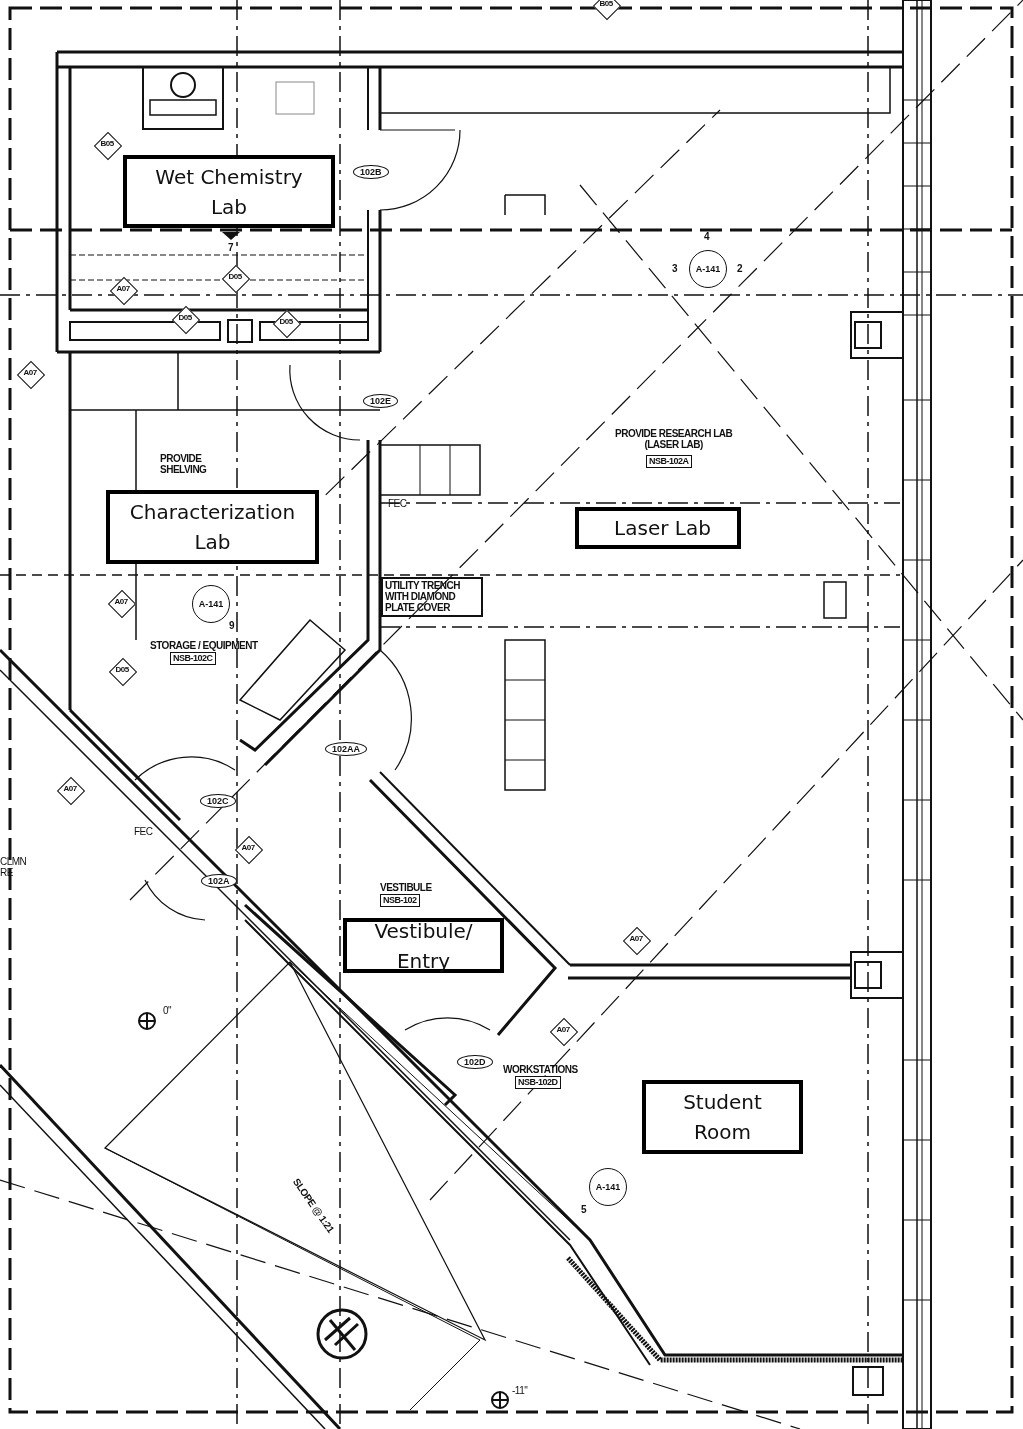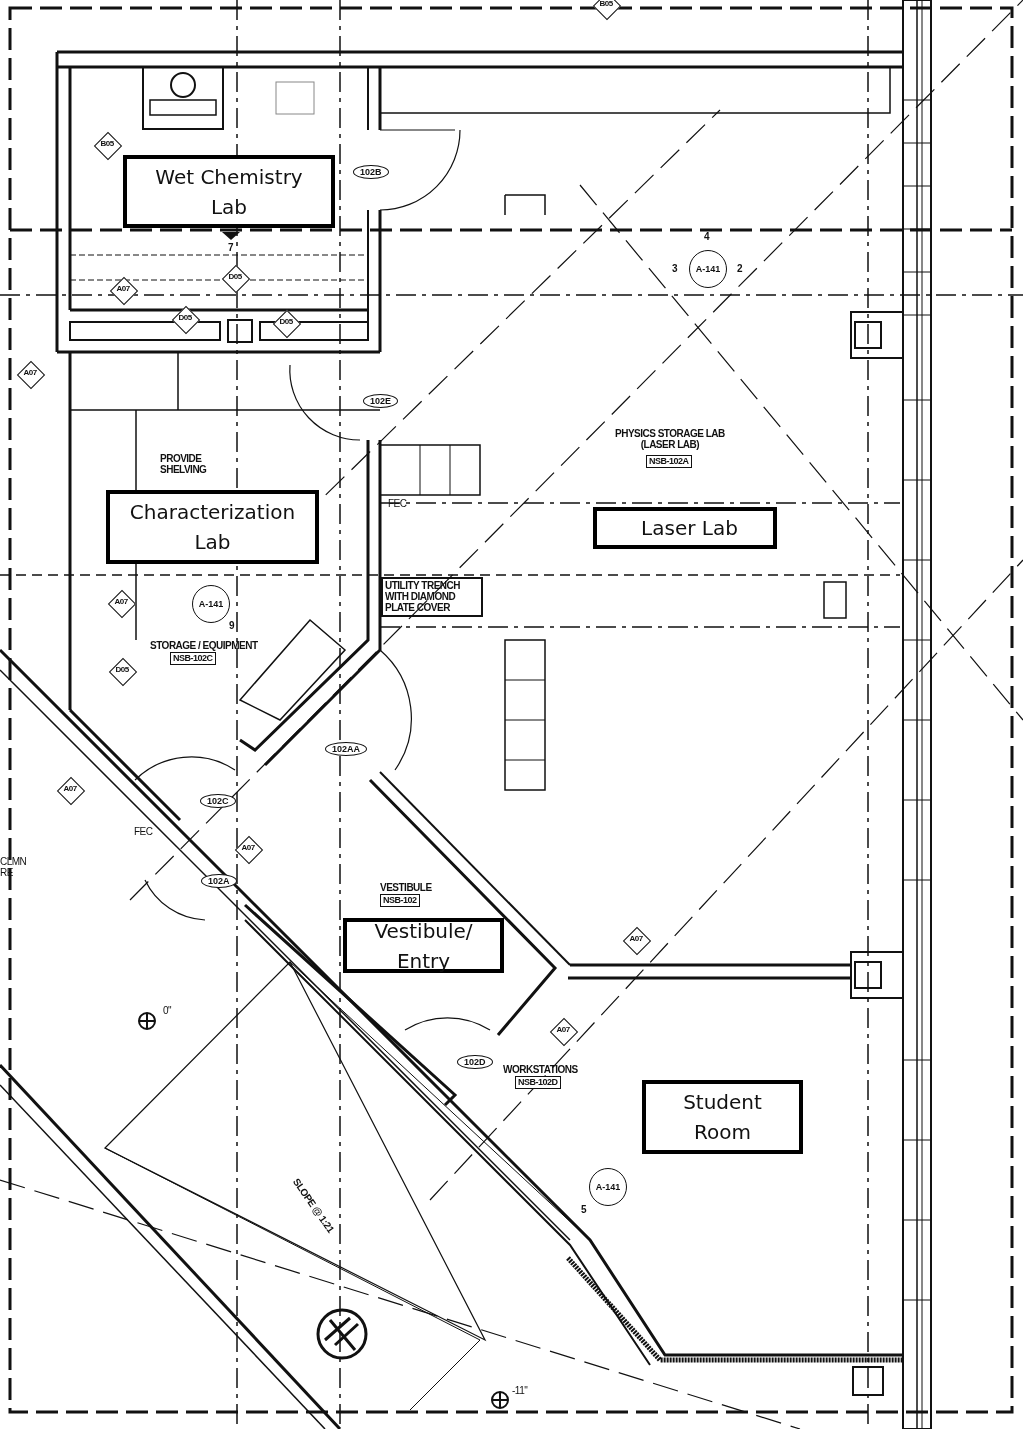--- a/index.html
+++ b/index.html
@@ -140,27 +140,27 @@
     <path d="M492 1400 H508 M500 1392 V1408" stroke-width="2"></path>
 
     <path d="M222 232 L240 232 L231 240 Z" fill="#111" stroke="none"></path>
   </g>
 </svg>
 
 <div class="room-label" style="left:123px;top:155px;width:212px;height:73px;">Wet Chemistry
 Lab</div>
 <div class="room-label" style="left:106px;top:490px;width:213px;height:74px;">Characterization
 Lab</div>
-<div class="room-label" style="left:593px;top:507px;width:184px;height:42px;padding-left:9px;">Laser Lab</div>
+<div class="room-label" style="left:575px;top:507px;width:166px;height:42px;padding-left:9px;">Laser Lab</div>
 <div class="room-label" style="left:343px;top:918px;width:161px;height:55px;">Vestibule/
 Entry</div>
 <div class="room-label" style="left:642px;top:1080px;width:161px;height:74px;">Student
 Room</div>
 
-<div class="tiny" style="left:615px;top:428px;text-align:center;">PHYSICS STORAGE LAB
+<div class="tiny" style="left:615px;top:428px;text-align:center;">PROVIDE RESEARCH LAB
 (LASER LAB)</div>
 <div class="tag" style="left:646px;top:455px;">NSB-102A</div>
 <div class="tiny" style="left:160px;top:453px;">PROVIDE
 SHELVING</div>
 <div class="tiny" style="left:150px;top:640px;">STORAGE / EQUIPMENT</div>
 <div class="tag" style="left:170px;top:652px;">NSB-102C</div>
 <div class="tiny" style="left:385px;top:580px;">UTILITY TRENCH
 WITH DIAMOND
 PLATE COVER</div>
 <div class="tiny" style="left:380px;top:882px;">VESTIBULE</div>

